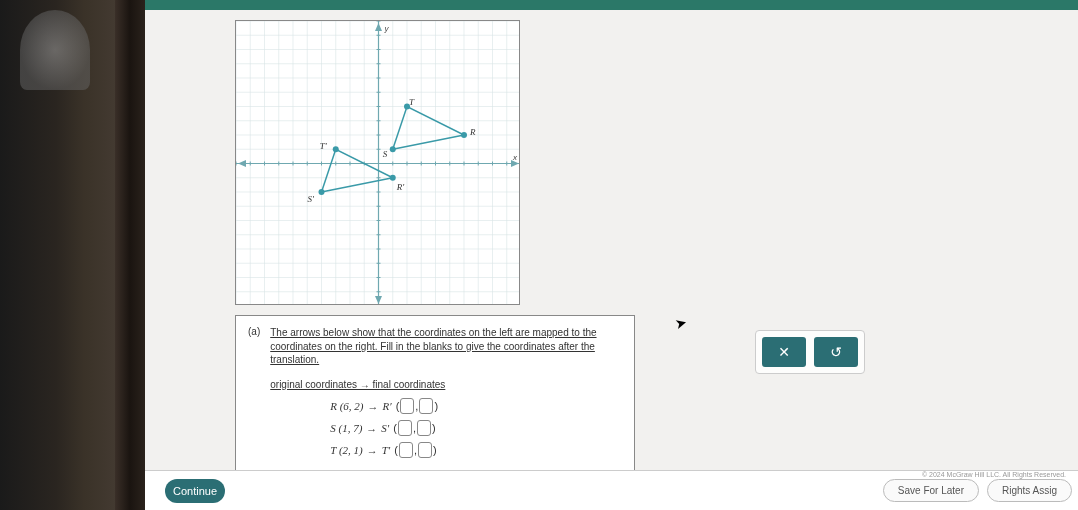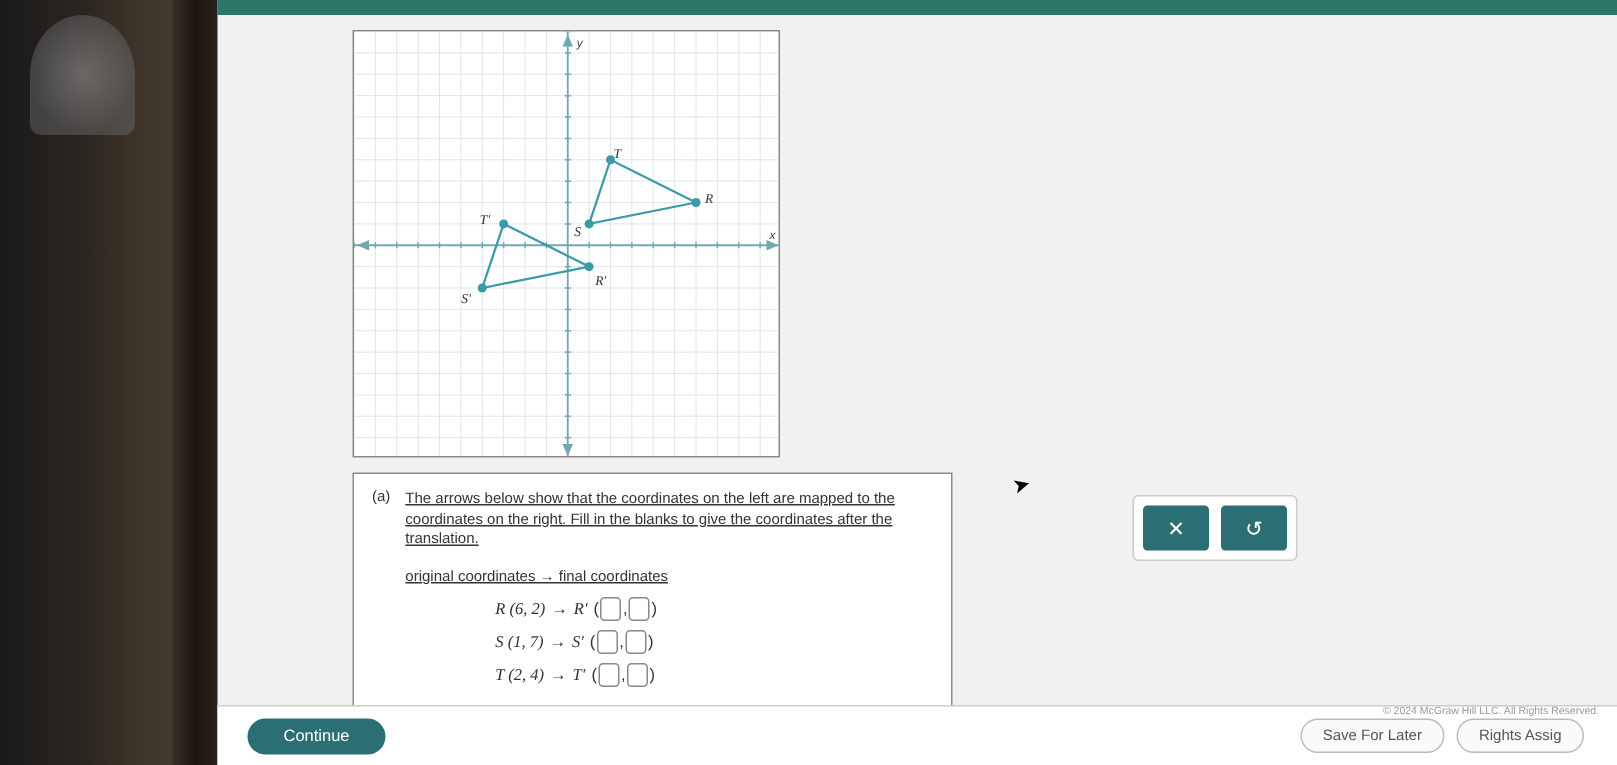--- a/index.html
+++ b/index.html
@@ -133,27 +133,27 @@
     border-top: 1px solid #ccc;
     display: flex;
     align-items: center;
     padding: 0 20px;
   }
   .continue-btn {
     background: #2b6e74;
     color: #fff;
     border: none;
     border-radius: 16px;
-    padding: 6px 24px;
+    padding: 6px 8px;
     font-size: 11px;
     cursor: pointer;
   }
   .right-buttons {
     position: absolute;
-    right: 22px; bottom: 8px;
+    right: 6px; bottom: 8px;
     display: flex;
     gap: 8px;
   }
   .ghost-btn {
     background: #fafafa;
     border: 1px solid #bbb;
     border-radius: 14px;
     padding: 5px 14px;
     font-size: 10px;
     color: #555;
@@ -319,21 +319,21 @@
                 <span class="map-prime">R′</span>
                 <span class="coord-blank">(<input class="blank-input" style="">, <input class="blank-input" style="">)</span>
               </div>
               <div class="map-row">
                 <span class="map-orig">S (1, 7)</span>
                 <span class="arrow-sm">→</span>
                 <span class="map-prime">S′</span>
                 <span class="coord-blank">(<input class="blank-input" style="">, <input class="blank-input" style="">)</span>
               </div>
               <div class="map-row">
-                <span class="map-orig">T (2, 4)</span>
+                <span class="map-orig">T (2, 1)</span>
                 <span class="arrow-sm">→</span>
                 <span class="map-prime">T′</span>
                 <span class="coord-blank">(<input class="blank-input" style="">, <input class="blank-input" style="">)</span>
               </div>
             </div>
         </div>
       </div>
     </div>
 
     <div class="action-panel">

